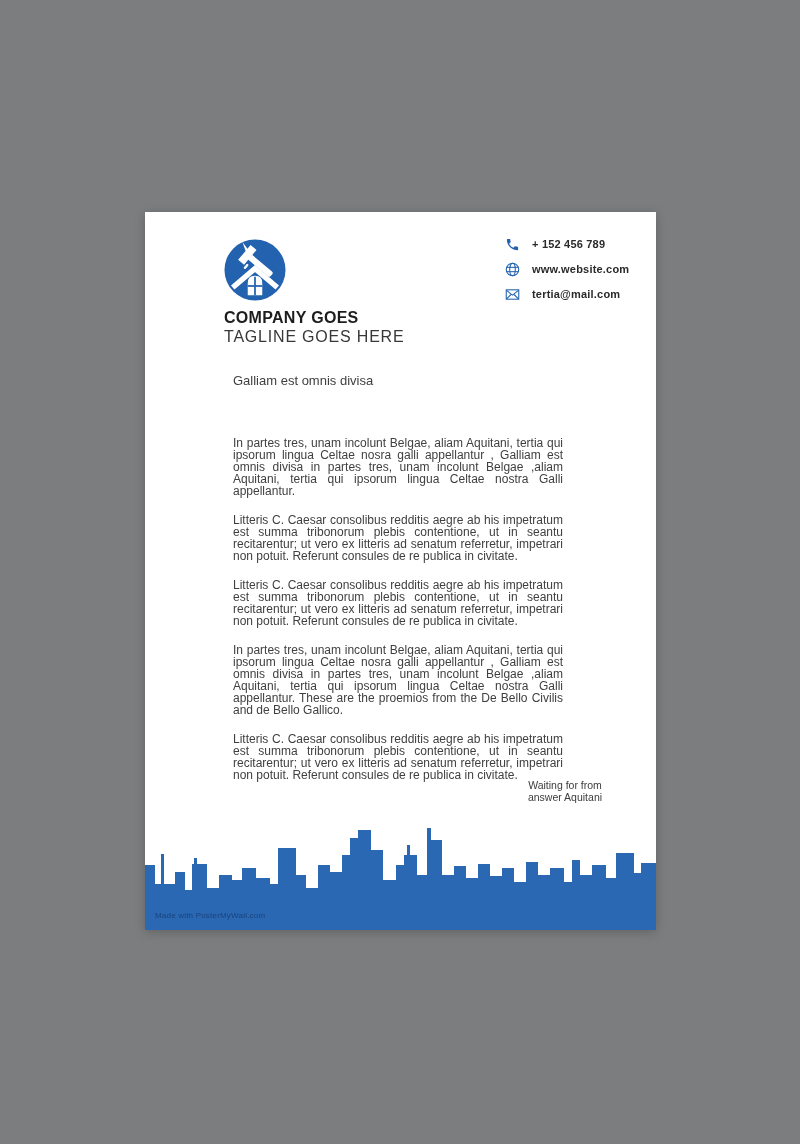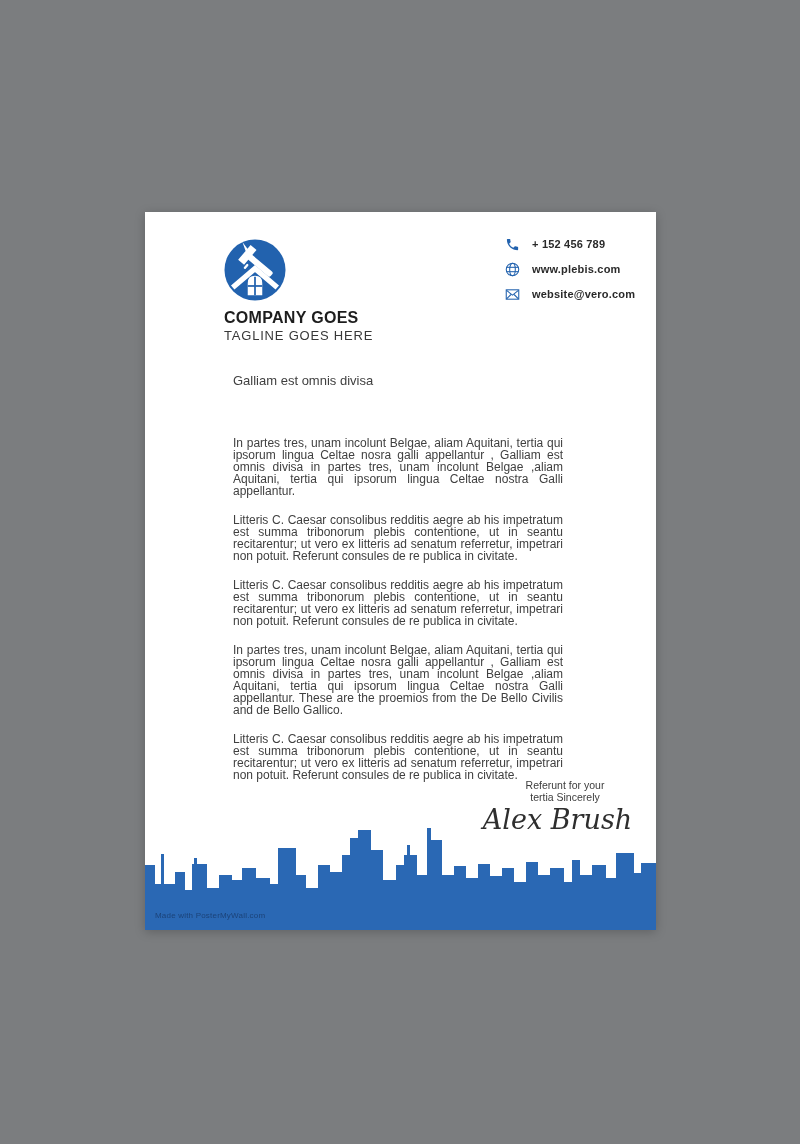--- a/index.html
+++ b/index.html
@@ -15,21 +15,21 @@
     overflow:hidden;
   }
   
   .logo{position:absolute;left:79px;top:27px;width:62px;height:62px;}
   .company-name{
     position:absolute;left:79px;top:97px;
     font-size:16px;font-weight:bold;letter-spacing:.3px;color:#1d1d1d;
   }
   .tagline{
     position:absolute;left:79px;top:116px;
-    font-size:13px;letter-spacing:.8px;color:#383838;
+    font-size:16px;letter-spacing:.8px;color:#383838;
   }
   .contact{
     position:absolute;left:360px;top:24px;
     display:flex;flex-direction:column;gap:9px;
   }
   .contact-row{display:flex;align-items:center;height:16px;}
   .contact-row svg{width:15px;height:15px;flex:0 0 15px;}
   .contact-row .ctext{
     margin-left:12px;font-size:11px;font-weight:bold;color:#2a2a2a;
     letter-spacing:.2px;
@@ -93,48 +93,47 @@
       </svg>
       <span class="ctext">+ 152 456 789</span>
     </div>
     <div class="contact-row">
       <svg viewBox="0 0 24 24" fill="none" stroke="#2262ae" stroke-width="1.7">
         <circle cx="12" cy="12" r="10"></circle>
         <ellipse cx="12" cy="12" rx="4.5" ry="10"></ellipse>
         <line x1="2.5" y1="8.5" x2="21.5" y2="8.5"></line>
         <line x1="2.5" y1="15.5" x2="21.5" y2="15.5"></line>
       </svg>
-      <span class="ctext">www.plebis.com</span>
+      <span class="ctext">www.website.com</span>
     </div>
     <div class="contact-row">
       <svg viewBox="0 0 24 24" fill="none" stroke="#2262ae" stroke-width="1.7">
         <rect x="2" y="4.5" width="20" height="15"></rect>
         <polyline points="2.5,5.5 12,13 21.5,5.5"></polyline>
         <line x1="2.5" y1="19" x2="9.5" y2="12"></line>
         <line x1="21.5" y1="19" x2="14.5" y2="12"></line>
       </svg>
-      <span class="ctext">website@vero.com</span>
+      <span class="ctext">tertia@mail.com</span>
     </div>
   </div>
 
   <div class="greeting">Galliam est omnis divisa</div>
 
   <div class="paragraphs">
     <p>In partes tres, unam incolunt Belgae, aliam Aquitani, tertia qui ipsorum lingua Celtae nosra galli appellantur , Galliam est omnis divisa in partes tres, unam incolunt Belgae ,aliam Aquitani, tertia qui ipsorum lingua Celtae nostra Galli appellantur.</p>
     <p>Litteris C. Caesar consolibus redditis aegre ab his impetratum est summa tribonorum plebis contentione, ut in seantu recitarentur; ut vero ex litteris ad senatum referretur, impetrari non potuit. Referunt consules de re publica in civitate.</p>
     <p>Litteris C. Caesar consolibus redditis aegre ab his impetratum est summa tribonorum plebis contentione, ut in seantu recitarentur; ut vero ex litteris ad senatum referretur, impetrari non potuit. Referunt consules de re publica in civitate.</p>
     <p>In partes tres, unam incolunt Belgae, aliam Aquitani, tertia qui ipsorum lingua Celtae nosra galli appellantur , Galliam est omnis divisa in partes tres, unam incolunt Belgae ,aliam Aquitani, tertia qui ipsorum lingua Celtae nostra Galli appellantur. These are the proemios from the De Bello Civilis and de Bello Gallico.</p>
     <p>Litteris C. Caesar consolibus redditis aegre ab his impetratum est summa tribonorum plebis contentione, ut in seantu recitarentur; ut vero ex litteris ad senatum referretur, impetrari non potuit. Referunt consules de re publica in civitate.</p>
   </div>
 
   <div class="closing">
-    <div>Referunt for your</div>
-    <div>tertia Sincerely</div>
+    <div>Waiting for from</div>
+    <div>answer Aquitani</div>
   </div>
-  <div class="signature">Alex Brush</div>
 
   <svg class="skyline" viewBox="0 0 511 110" preserveAspectRatio="none">
     <path fill="#2a68b4" d="M0 45 H10 V64 H16 V34 H19 V64 H30 V52 H40 V70 H47 V44 H49 V38 H52 V44 H62 V68 H74 V55 H87 V60 H97 V48 H111 V58 H125 V64 H133 V28 H151 V55 H161 V68 H173 V45 H185 V52 H197 V35 H205 V18 H213 V10 H226 V30 H238 V60 H251 V45 H259 V35 H262 V25 H265 V35 H272 V55 H282 V8 H286 V20 H297 V55 H309 V46 H321 V58 H333 V44 H345 V56 H357 V48 H369 V62 H381 V42 H393 V55 H405 V48 H419 V62 H427 V40 H435 V55 H447 V45 H461 V58 H471 V33 H489 V53 H496 V43 H511 V110 H0 Z"></path>
   </svg>
 
   <div class="watermark">Made with PosterMyWall.com</div>
 
 </div>
 
 </body></html>

